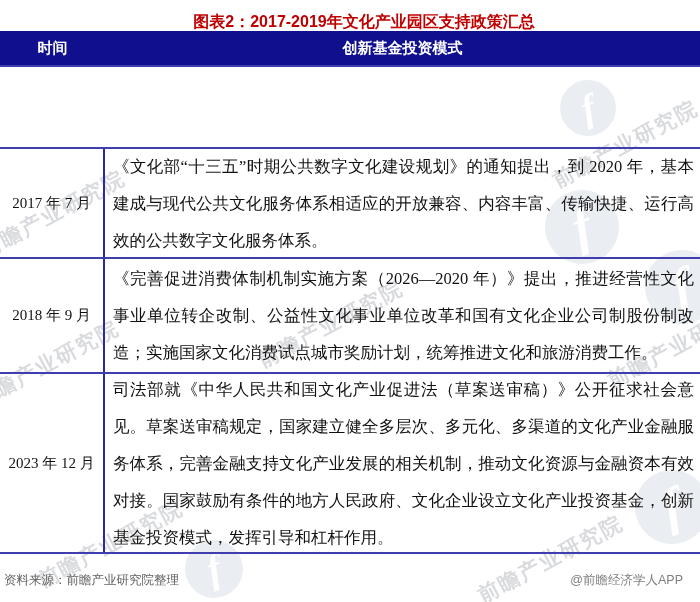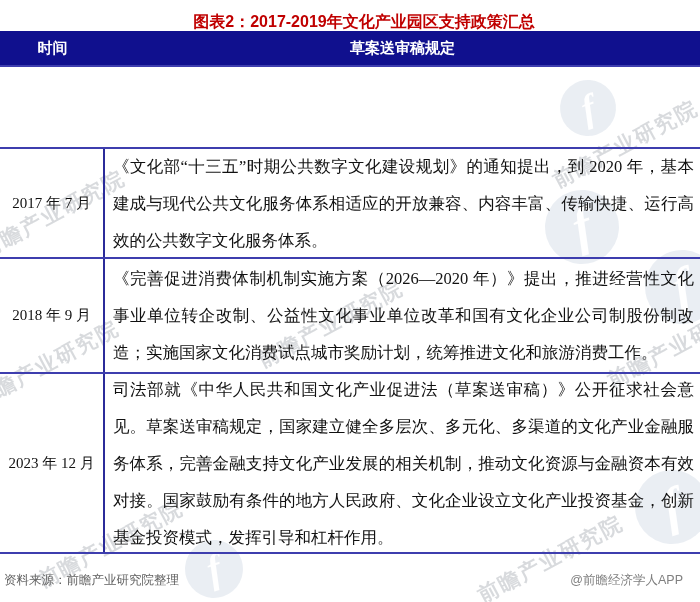--- a/index.html
+++ b/index.html
@@ -151,21 +151,21 @@
     </div>
   <div class="wm-logo" style="left:185px;top:540px;width:58px;height:58px;">
       <span style="font-size:40px;">f</span>
     </div>
 
   <div class="title">图表2：2017-2019年文化产业园区支持政策汇总</div>
 
   <div class="table">
     <div class="thead">
       <div class="c1">时间</div>
-      <div class="c2">草案送审稿规定</div>
+      <div class="c2">创新基金投资模式</div>
     </div>
 
     <div class="trow r0">
     </div>
 
     <div class="trow r1">
       <div class="c1">2017 年 7 月</div>
       <div class="c2">
           <p>《文化部“十三五”时期公共数字文化建设规划》的通知提出，到 2020 年，基本建成与现代公共文化服务体系相适应的开放兼容、内容丰富、传输快捷、运行高效的公共数字文化服务体系。</p>
         </div>

